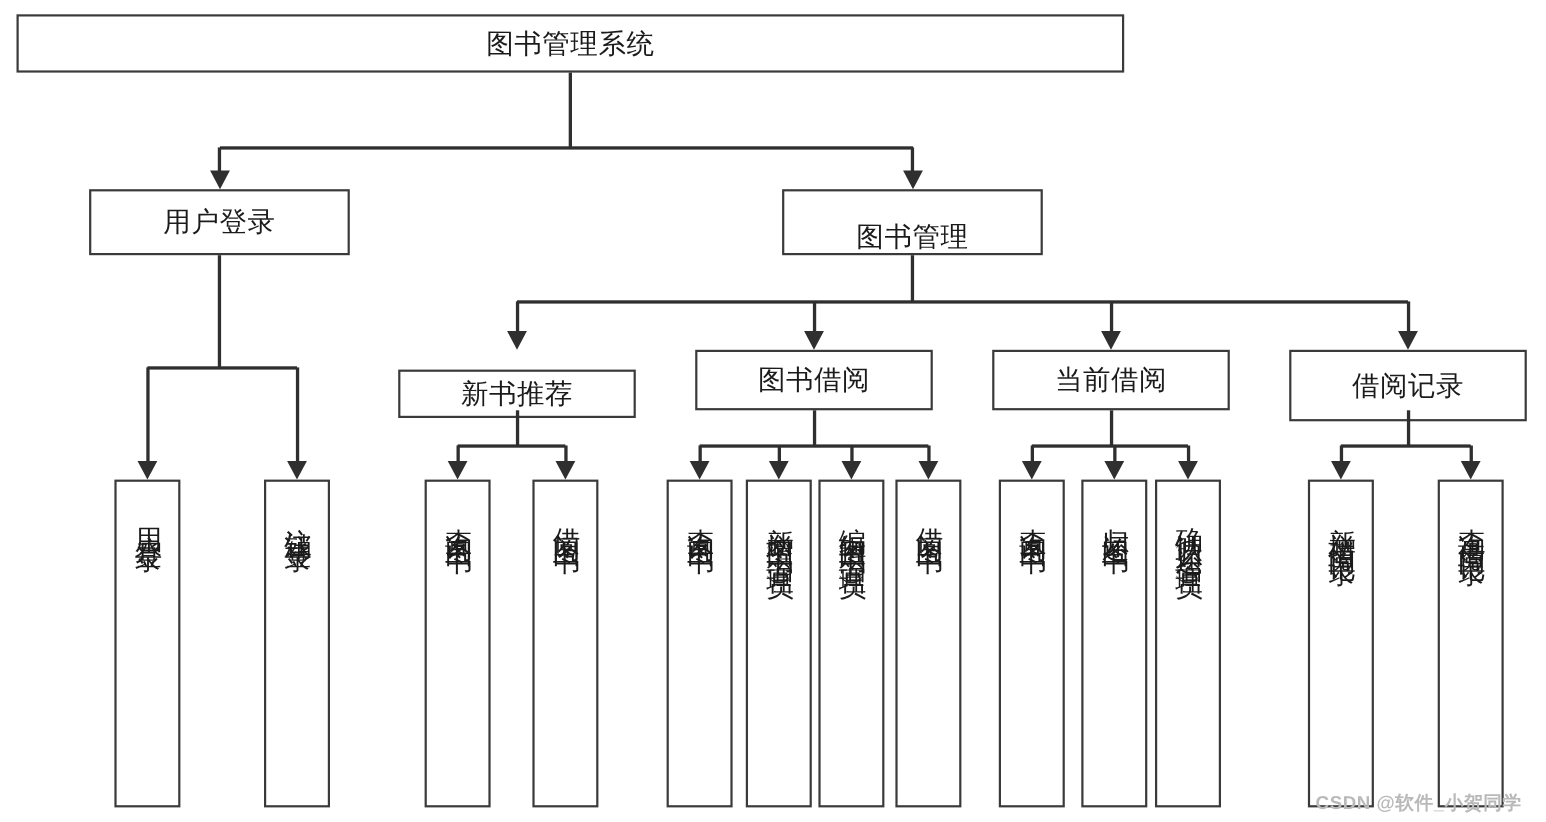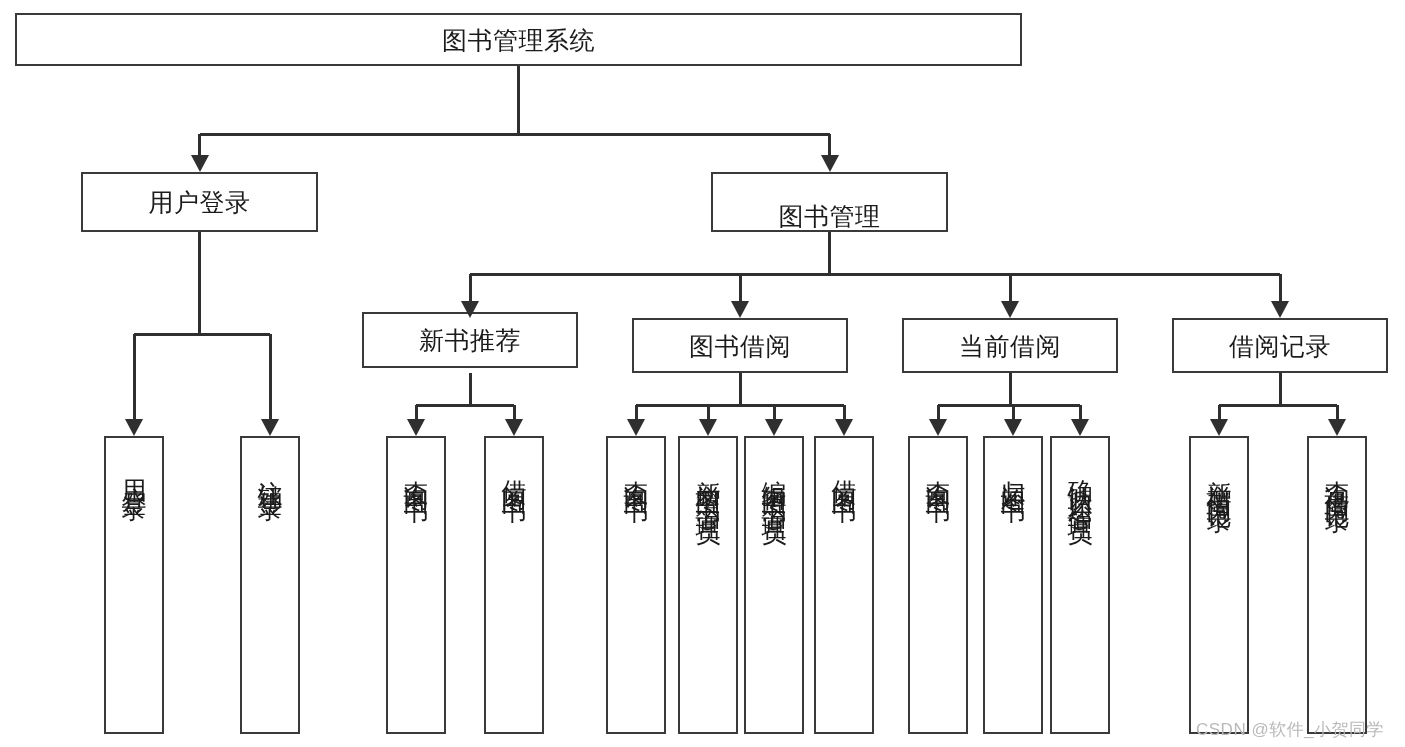--- a/index.html
+++ b/index.html
@@ -90,30 +90,30 @@
     <span class="label">图书管理系统</span>
   </div>
 
   <div class="node horiz" id="node-l2-0" style="left: 81px; top: 172px; width: 237px; height: 60px;">
     <span class="label">用户登录</span>
   </div>
   <div class="node horiz" id="node-l2-1" style="left: 711px; top: 172px; width: 237px; height: 60px; align-items: flex-end;">
     <span class="label">图书管理</span>
   </div>
 
-  <div class="node horiz" id="node-l3-0" style="left: 362px; top: 312px; width: 216px; height: 56px;">
+  <div class="node horiz" id="node-l3-0" style="left: 362px; top: 336px; width: 216px; height: 44px;">
     <span class="label">新书推荐</span>
   </div>
   <div class="node horiz" id="node-l3-2" style="left: 902px; top: 318px; width: 216px; height: 55px;">
     <span class="label">当前借阅</span>
   </div>
   <div class="node horiz" id="node-l3-1" style="left: 632px; top: 318px; width: 216px; height: 55px;">
     <span class="label">图书借阅</span>
   </div>
-  <div class="node horiz" id="node-l3-3" style="left: 1172px; top: 318px; width: 216px; height: 55px;">
+  <div class="node horiz" id="node-l3-3" style="left: 1172px; top: 318px; width: 216px; height: 65px;">
     <span class="label">借阅记录</span>
   </div>
 
   <div class="node vert" id="node-leaf-0" style="left: 104px; top: 436px; width: 60px; height: 298px;">
     <span class="label">用户登录</span>
   </div>
   <div class="node vert" id="node-leaf-1" style="left: 240px; top: 436px; width: 60px; height: 298px;">
     <span class="label">注销登录</span>
   </div>
   <div class="node vert" id="node-leaf-2" style="left: 386px; top: 436px; width: 60px; height: 298px;">
@@ -198,15 +198,15 @@
       <div class="seg v" style="left: 1078.5px; top: 405px; height: 15px;"></div>
       <div class="arrow" style="left: 1071px; top: 419px;"></div>
       <div class="seg v" style="left: 1278.5px; top: 373px; height: 32px;"></div>
       <div class="seg h" style="left: 1219px; top: 403.5px; width: 118px;"></div>
       <div class="seg v" style="left: 1217.5px; top: 405px; height: 15px;"></div>
       <div class="arrow" style="left: 1210px; top: 419px;"></div>
       <div class="seg v" style="left: 1335.5px; top: 405px; height: 15px;"></div>
       <div class="arrow" style="left: 1328px; top: 419px;"></div>
     </div>
 
-  <div id="watermark" style="left: 1196px; top: 718px; color: rgb(185, 185, 185);">CSDN @软件_小贺同学</div>
+  <div id="watermark" style="left: 1196px; top: 718px; color: rgb(185, 185, 185); font-weight: bold;">CSDN @软件_小贺同学</div>
 
 </div>
 
 </body></html>

